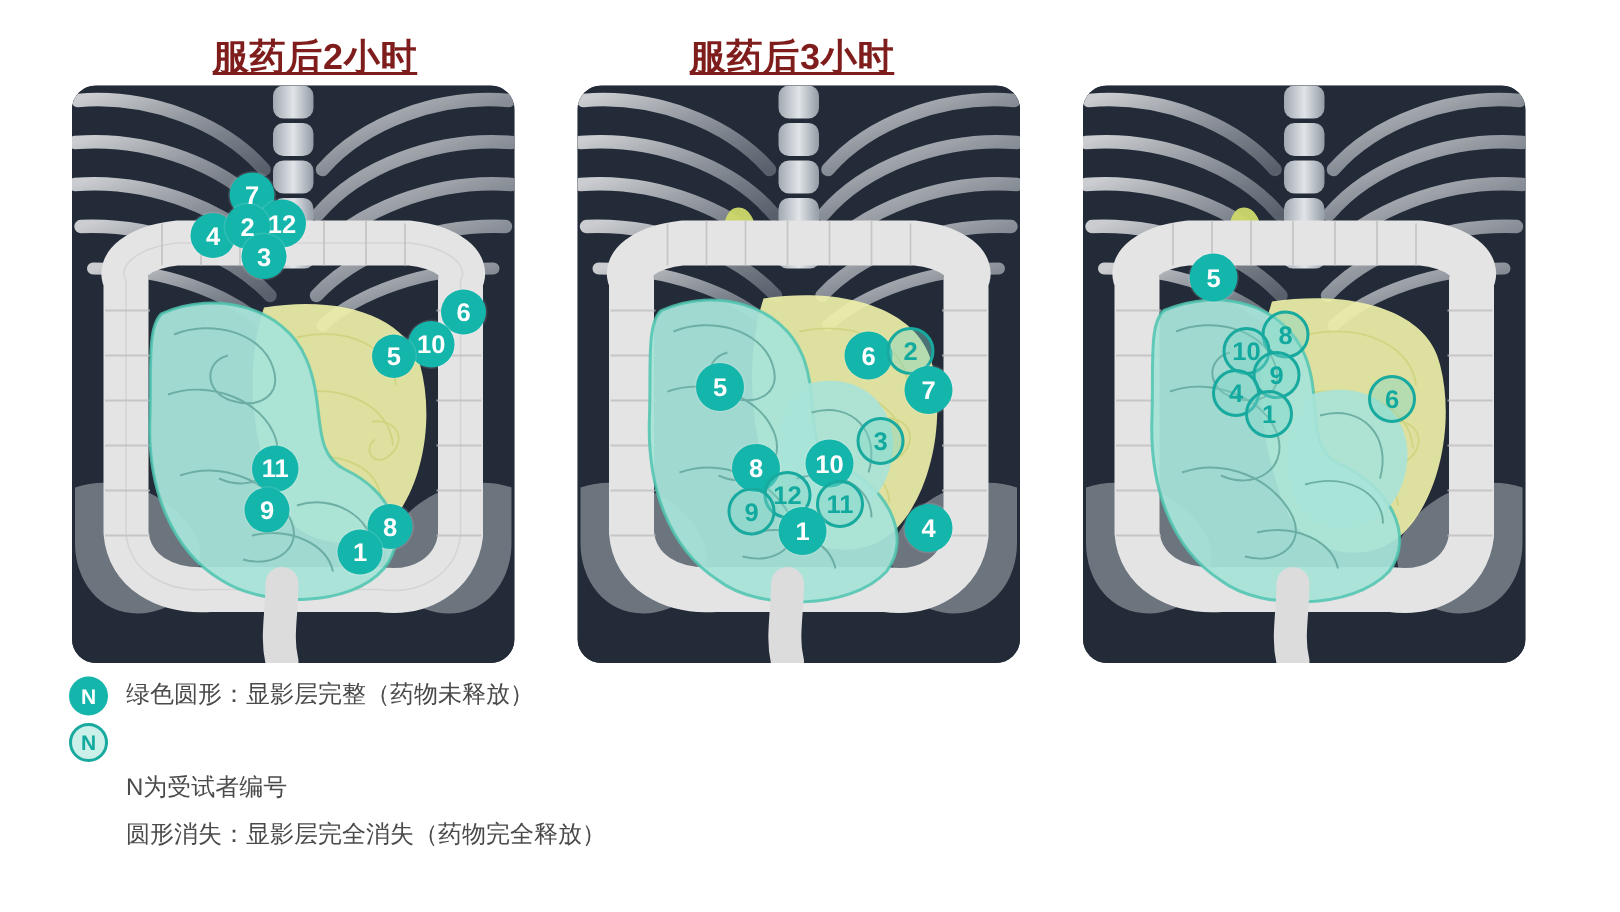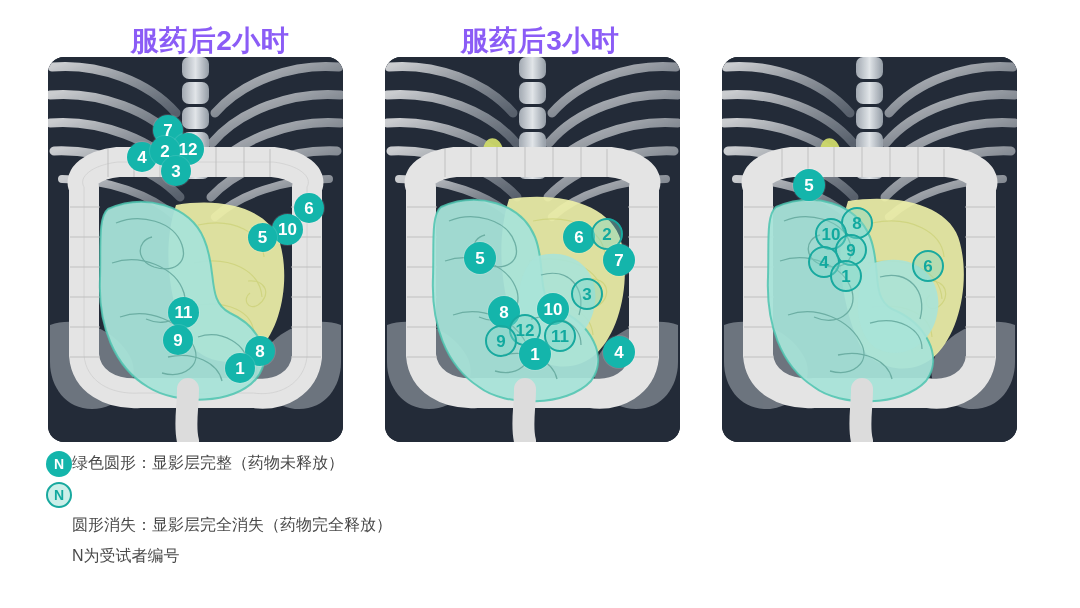--- a/index.html
+++ b/index.html
@@ -10,27 +10,28 @@
     overflow: hidden;
   }
   #root { position: relative; width: 1080px; height: 608px; }
 
   
   .panel-title {
     position: absolute;
     top: 22px;
     width: 330px;
     text-align: center;
-    font-size: 28px;
+    font-size: 24px;
     font-weight: bold;
-    color: #8b5cf6;
+    color: #7f1d1d;
     letter-spacing: 0.5px;
+    text-decoration: underline;
   }
   #title-0 { left: 45px; }
-  #title-1 { left: 375px; }
+  #title-1 { left: 363px; }
   #title-2 { left: 705px; }
 
   
   .panel {
     position: absolute;
     top: 57px;
     width: 295px;
     height: 385px;
     border-radius: 16px;
     overflow: hidden;
@@ -84,20 +85,21 @@
     flex: 0 0 auto;
   }
   .legend-swatch.solid { background: #14b5ab; color: #ffffff; }
   .legend-swatch.translucent {
     background: rgba(126, 214, 200, 0.40);
     border: 2px solid #18a99f;
     color: #12a99f;
   }
   .legend-swatch.blank { background: none; border: none; }
   .legend-text {
+    margin-left: 12px;
     font-size: 16px;
     color: #4a4a4a;
     white-space: nowrap;
   }
 </style>
 </head>
 <body>
 <div id="root">
 
 <div class="panel-title" id="title-0">服药后2小时</div>
@@ -413,21 +415,21 @@
 <div id="legend">
   <div class="legend-row">
     <div class="legend-swatch solid">N</div>
     <div class="legend-text">绿色圆形：显影层完整（药物未释放）</div>
   </div>
   <div class="legend-row">
     <div class="legend-swatch translucent">N</div>
   </div>
   <div class="legend-row">
     <div class="legend-swatch blank"></div>
-    <div class="legend-text">圆形消失：显影层完全消失（药物完全释放）</div>
+    <div class="legend-text">N为受试者编号</div>
   </div>
   <div class="legend-row">
     <div class="legend-swatch blank"></div>
-    <div class="legend-text">N为受试者编号</div>
+    <div class="legend-text">圆形消失：显影层完全消失（药物完全释放）</div>
   </div>
 </div>
 
 </div>
 
 </body></html>

